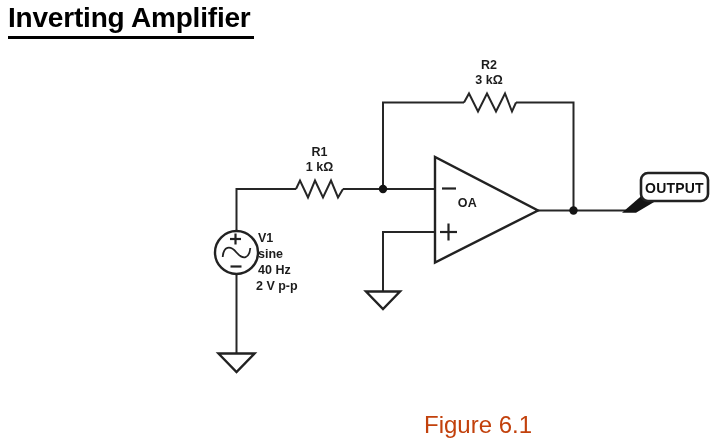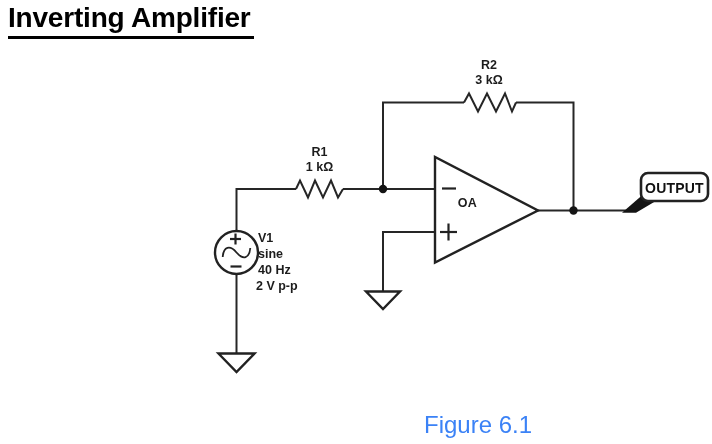--- a/index.html
+++ b/index.html
@@ -26,21 +26,21 @@
     letter-spacing: -0.2px;
     color: #000000;
     border-bottom: 3px solid #000000;
     padding: 0 3px 2px 0;
   }
   .caption {
     position: absolute;
     left: 424px;
     top: 411px;
     font-size: 24px;
-    color: #3b82f6;
+    color: #c2410c;
   }
   svg.circuit {
     position: absolute;
     left: 0;
     top: 0;
   }
   .wire {
     stroke: #262626;
     stroke-width: 2;
     fill: none;

